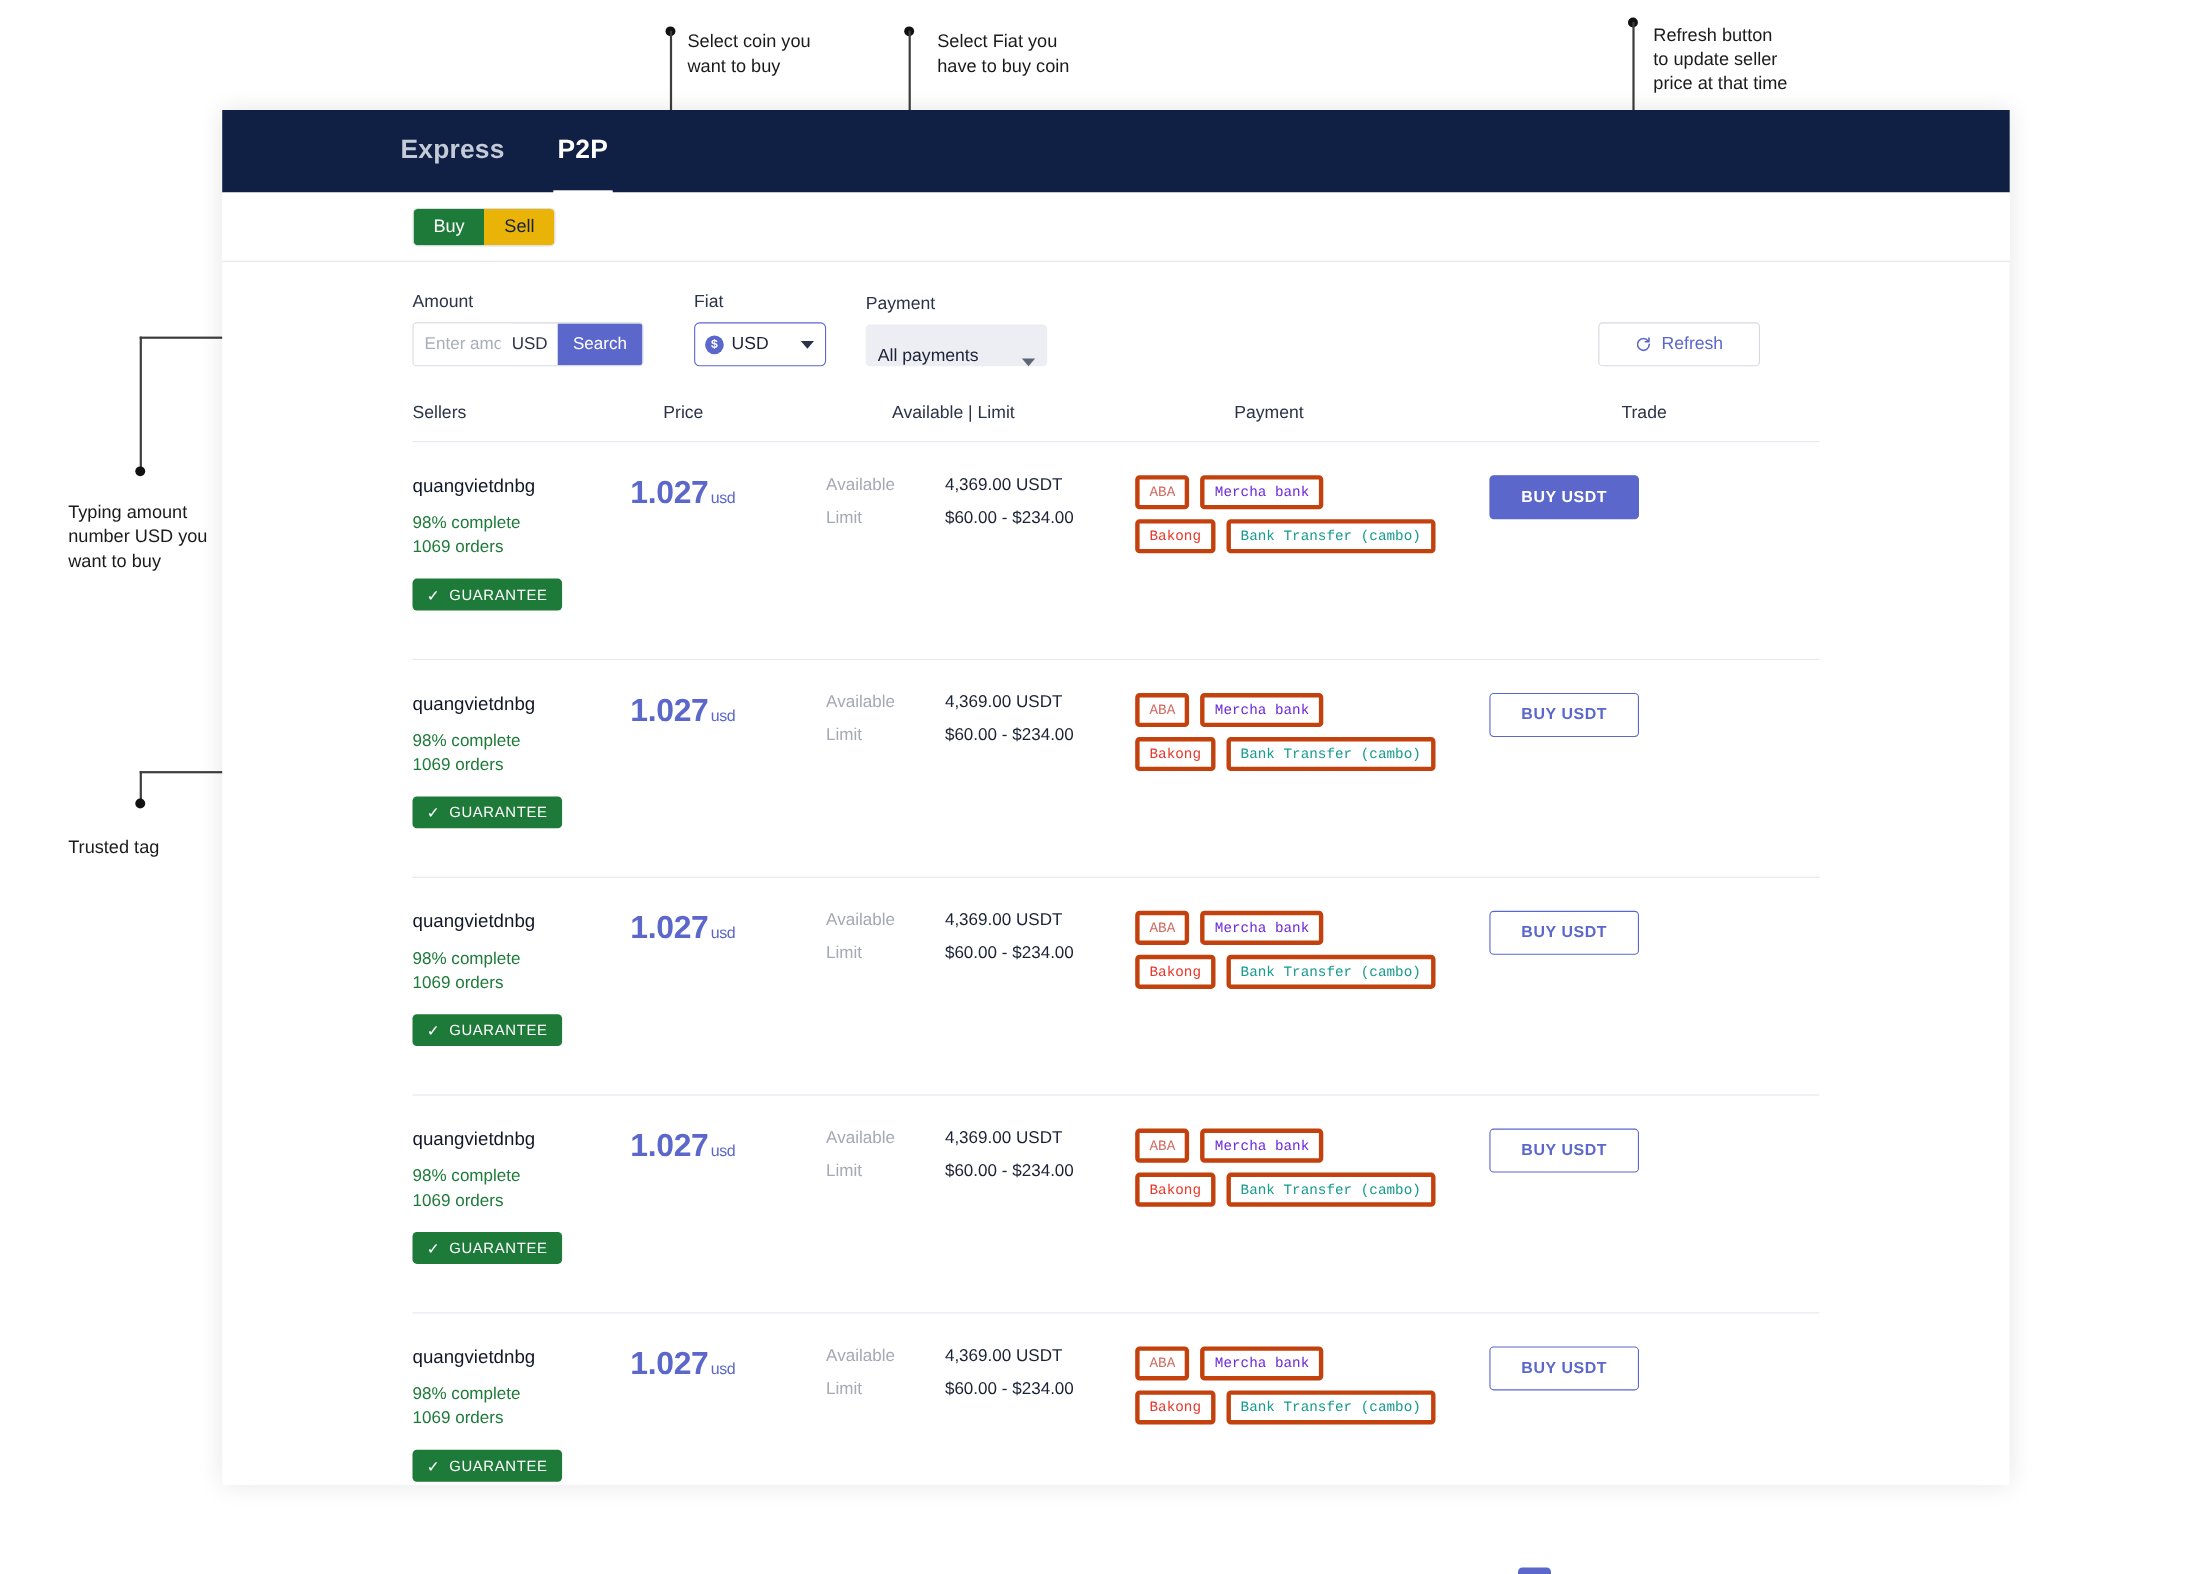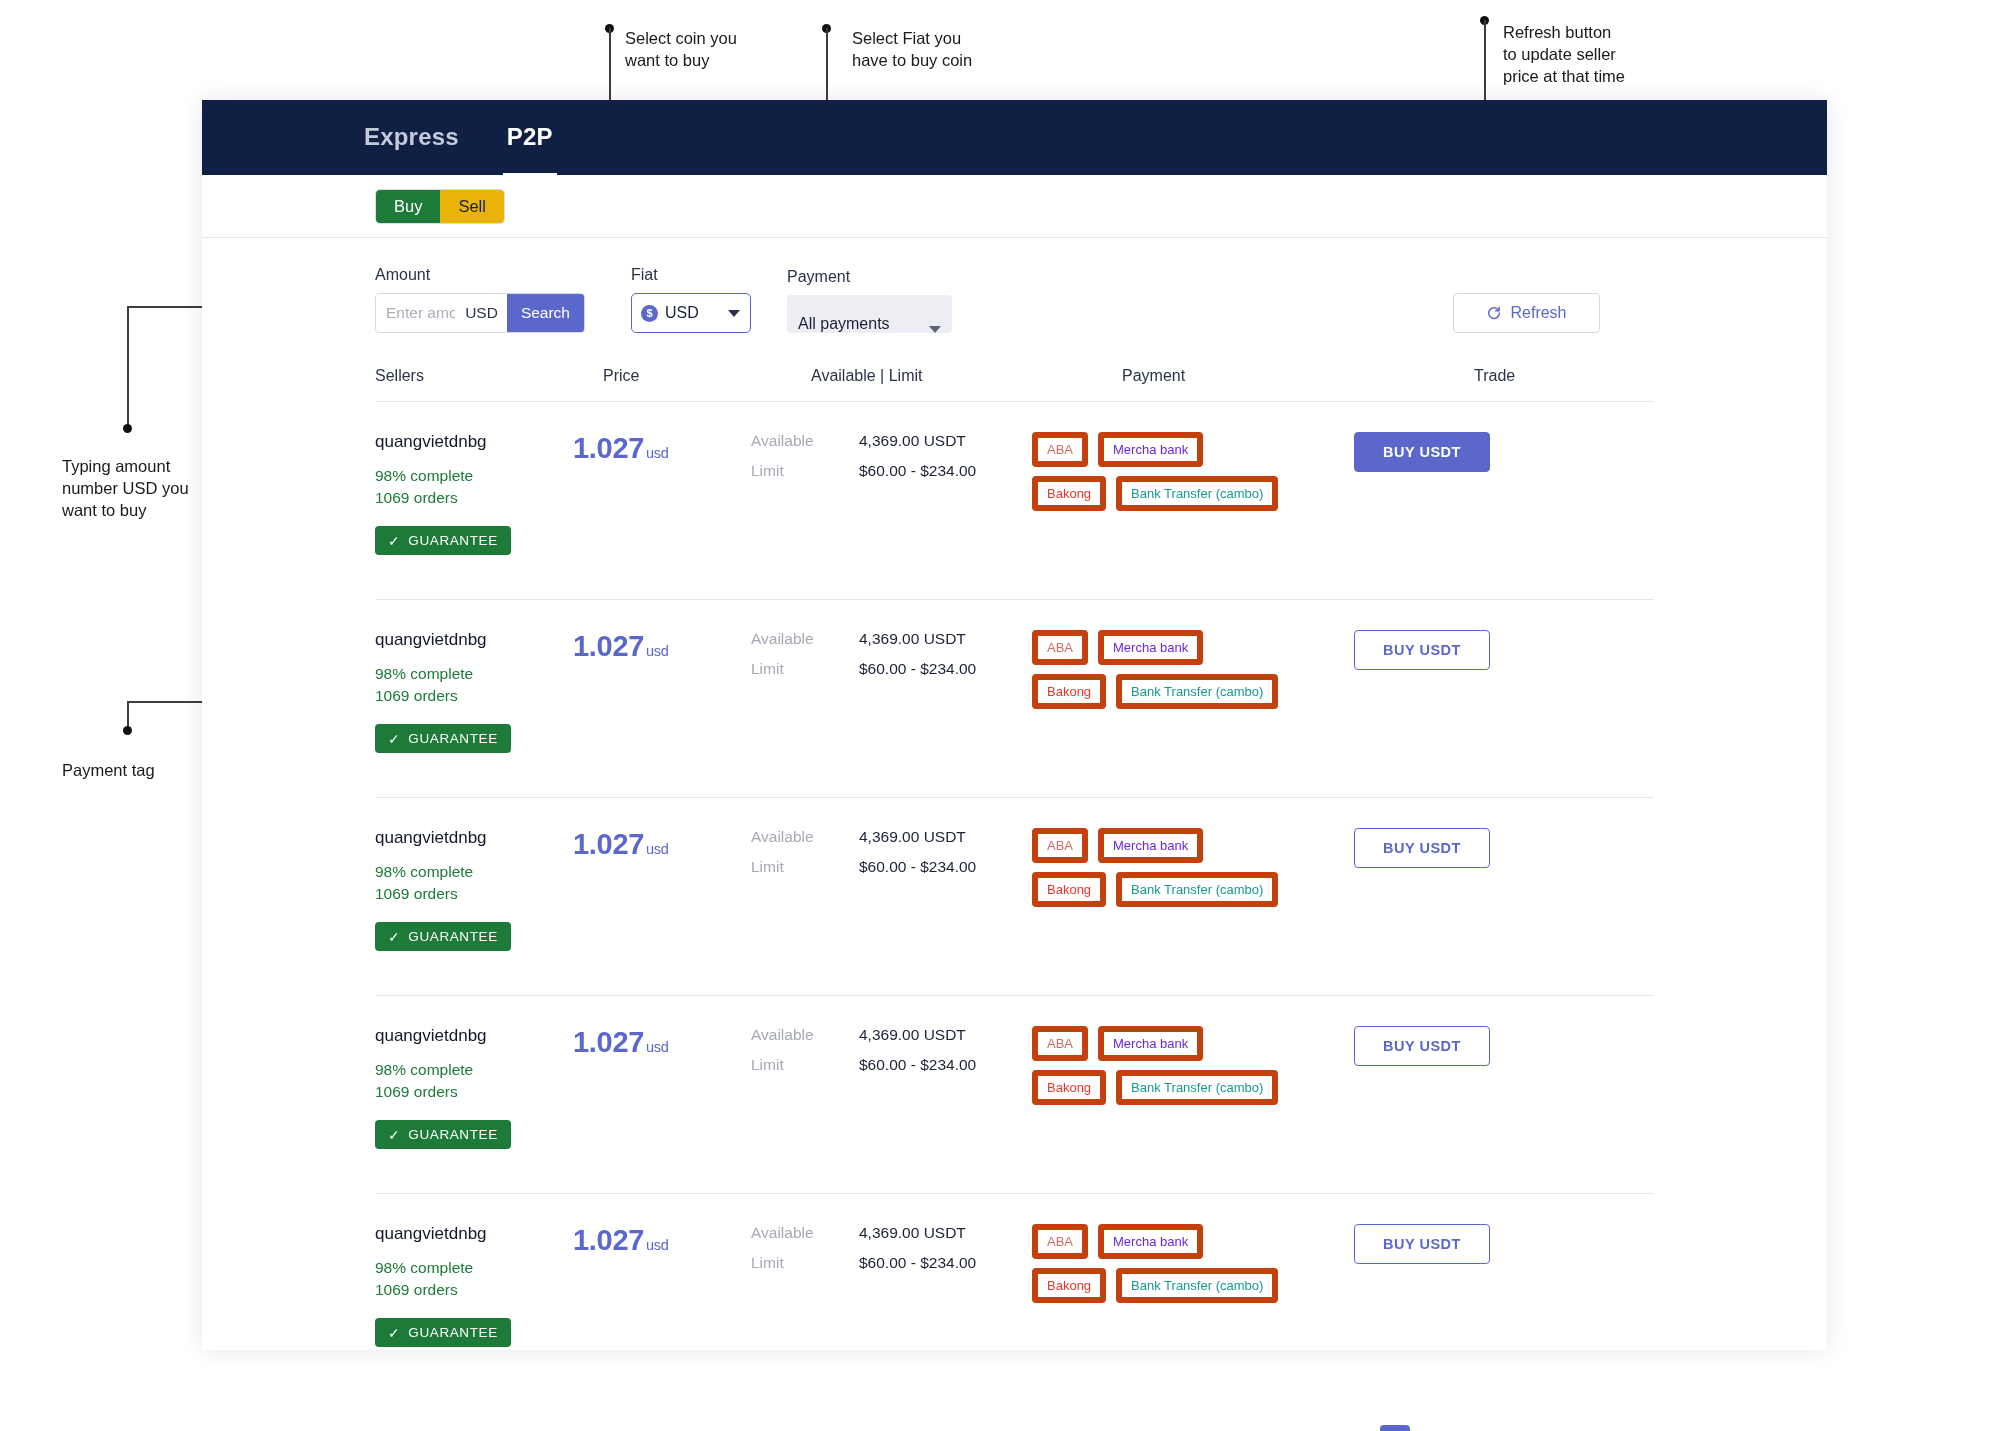--- a/index.html
+++ b/index.html
@@ -100,21 +100,21 @@
 
   .price{font-size:29px;color:#5b67ca;font-weight:bold;letter-spacing:-.3px;display:flex;align-items:baseline;}
   .price .cur{font-size:14.5px;font-weight:normal;margin-left:2px;}
 
   .al-grid{display:grid;grid-template-columns:80px auto;row-gap:12px;column-gap:28px;align-items:center;}
   .al-key{font-size:15.5px;color:#a5a9b4;}
   .al-val{font-size:15.5px;color:#1b2235;}
 
   .pay-badges{display:flex;flex-direction:column;gap:9px;align-items:flex-start;}
   .badge-row{display:flex;gap:10px;}
-  .badge{font-size:13px;border:6px solid #c2410c;border-radius:4px;padding:5px 9px;background:#fff;line-height:1;white-space:nowrap;}
+  .badge{font-size:13px;border:4px solid #c2410c;border-radius:4px;padding:5px 9px;background:#fff;line-height:1;white-space:nowrap;font-family:Liberation Mono, monospace;}
   .b-aba{color:#cf6b62;}
   .b-mercha{color:#6d28d9;}
   .b-bakong{color:#e8372a;}
   .b-bank{color:#169b8e;}
 
   .buy-btn{
     width:134px;height:38px;border-radius:4px;display:flex;align-items:center;justify-content:center;
     font-size:14.5px;font-weight:bold;letter-spacing:.5px;cursor:pointer;
     border:1.4px solid #5b67ca;color:#5b67ca;background:#fff;
   }
@@ -153,21 +153,21 @@
   <div class="anno-line v" style="left:127px;top:306px;height:124px;"></div>
   <div class="anno-dot" style="left:123px;top:424px;"></div>
   <div class="anno" style="left:62px;top:456px;width:200px;">Typing amount
 number USD you
 want to buy</div>
 
   <div class="anno-dot" style="left:386px;top:697px;"></div>
   <div class="anno-line h" style="left:127px;top:701px;width:263px;"></div>
   <div class="anno-line v" style="left:127px;top:701px;height:30px;"></div>
   <div class="anno-dot" style="left:123px;top:726px;"></div>
-  <div class="anno" style="left:62px;top:760px;width:200px;">Payment tag</div>
+  <div class="anno" style="left:62px;top:760px;width:200px;">Trusted tag</div>
 
   <div class="anno-line h" style="left:1570px;top:445px;width:163px;"></div>
   <div class="anno-dot" style="left:1729px;top:441px;"></div>
   <div class="anno" style="left:1615px;top:460px;width:240px;">Button to buy usdt</div>
 
   <div class="anno-dot" style="left:1119px;top:487px;"></div>
   <div class="anno-line v" style="left:1123px;top:491px;height:41px;"></div>
   <div class="anno-line h" style="left:1123px;top:531px;width:608px;"></div>
   <div class="anno-dot" style="left:1727px;top:527px;"></div>
   <div class="anno" style="left:1617px;top:553px;width:230px;">Bank name help

